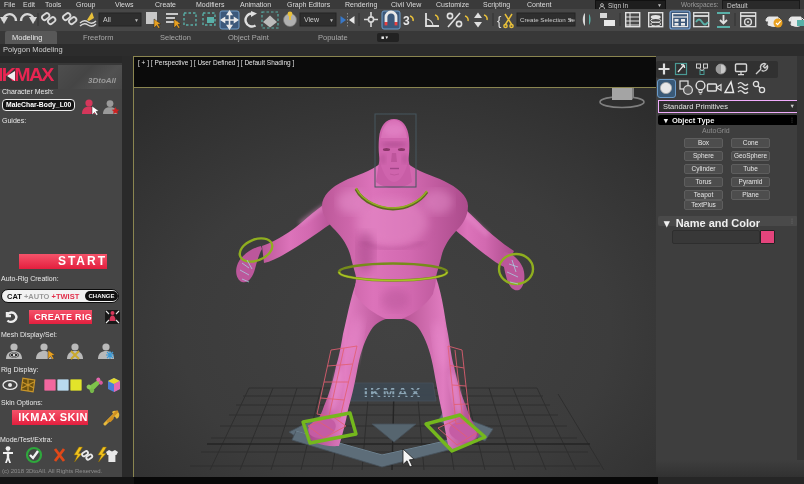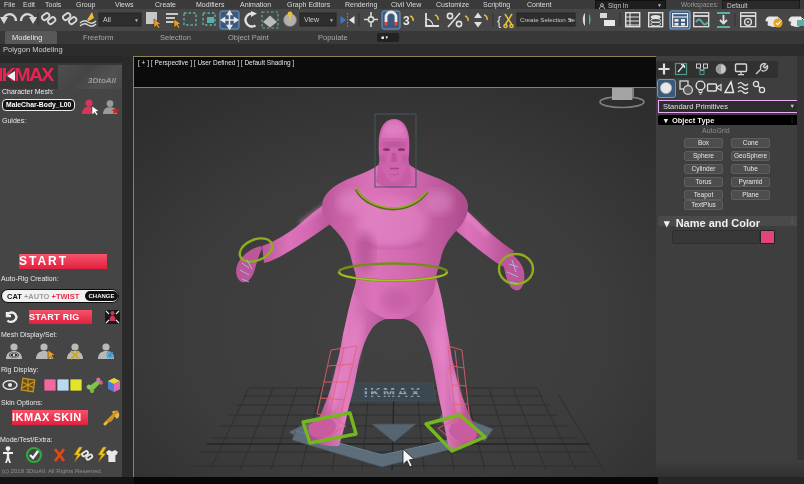--- a/index.html
+++ b/index.html
@@ -9,21 +9,21 @@
   .tx{position:absolute;white-space:nowrap;}
   
   #menubar{left:0;top:0;width:804px;height:9px;background:#3a3a3a;}
   #menubar span{position:absolute;top:0px;font-size:7px;color:#dcdcdc;line-height:9px;}
   #toolbar{left:0;top:9px;width:804px;height:22px;background:#474747;border-bottom:1px solid #383838;}
   #ribbon{left:0;top:31px;width:804px;height:13px;background:#383838;}
   #ribbon .tab{position:absolute;top:1px;height:12px;line-height:12px;font-size:7.5px;color:#a8a8a8;}
   #polybar{left:0;top:44px;width:804px;height:12px;background:#2c2c2c;}
   
   #lp{left:0;top:56px;width:122px;height:421px;background:#454545;}
-  .rbtn{position:absolute;background:linear-gradient(#f5536a,#e31f3e);color:#fff;text-align:left;
+  .rbtn{position:absolute;background:linear-gradient(#f5536a,#e31f3e);color:#fff;text-align:right;
         font-weight:bold;}
   
   #rp{left:656px;top:56px;width:148px;height:428px;background:#3e3e3e;}
   .pbtn{position:absolute;width:37px;height:8px;background:#4d4d4d;border:1px solid #5e5e5e;
         border-radius:2px;color:#e6e6e6;font-size:6.5px;text-align:center;line-height:8px;}
 </style>
 </head>
 <body>
 <div id="root">
 
@@ -291,21 +291,21 @@
       <span class="tx" style="left:5px;top:2px;font-size:7.5px;font-weight:bold;color:#111;">CAT <span style="color:#999;">+AUTO</span> <span style="color:#e2304b;">+TWIST</span></span>
       <div class="abs" style="right:0.5px;top:0.5px;width:33px;height:10.5px;background:#101010;border-radius:6px;">
         <span class="tx" style="left:4px;top:2px;font-size:6px;font-weight:bold;color:#f5f5f5;">CHANGE</span>
       </div>
     </div>
 
     <svg class="abs" style="left:3px;top:253px;" width="16" height="15" viewBox="0 0 16 15">
       <path d="M4,3 L4,7 L8,7" fill="none" stroke="#eee" stroke-width="2.4"></path>
       <path d="M4,6 C6,3 10,2.6 12,5 C14,7.4 14,10 11,12 C9,13.3 6,13 4.5,11.5" fill="none" stroke="#eee" stroke-width="2.4"></path>
     </svg>
-    <div class="rbtn" style="left:29px;top:254px;width:63px;height:14px;font-size:9px;line-height:14px;letter-spacing:0.3px;">START RIG</div>
+    <div class="rbtn" style="left:29px;top:254px;width:63px;height:14px;font-size:9px;line-height:14px;letter-spacing:0.3px;">CREATE RIG</div>
     <svg class="abs" style="left:104px;top:253px;" width="17" height="16" viewBox="0 0 17 16">
       <rect x="1" y="1" width="15" height="14" rx="2" fill="#181818"></rect>
       <circle cx="8.5" cy="4" r="2" fill="#d5375b"></circle>
       <path d="M5.5,12 C5.5,8 7,6.6 8.5,6.6 C10,6.6 11.5,8 11.5,12 Z" fill="#d5375b"></path>
       <path d="M2,2 l3,3 M15,2 l-3,3 M2,14 l3,-3 M15,14 l-3,-3" stroke="#e8e8e8" stroke-width="1.1"></path>
     </svg>
     <span class="tx" style="left:1px;top:275px;font-size:7px;color:#e8e8e8;">Mesh Display/Sel:</span>
 
     <svg class="abs" style="left:4px;top:286px;" width="118" height="19" viewBox="0 0 118 19">
       <g fill="#b9b9b9">

